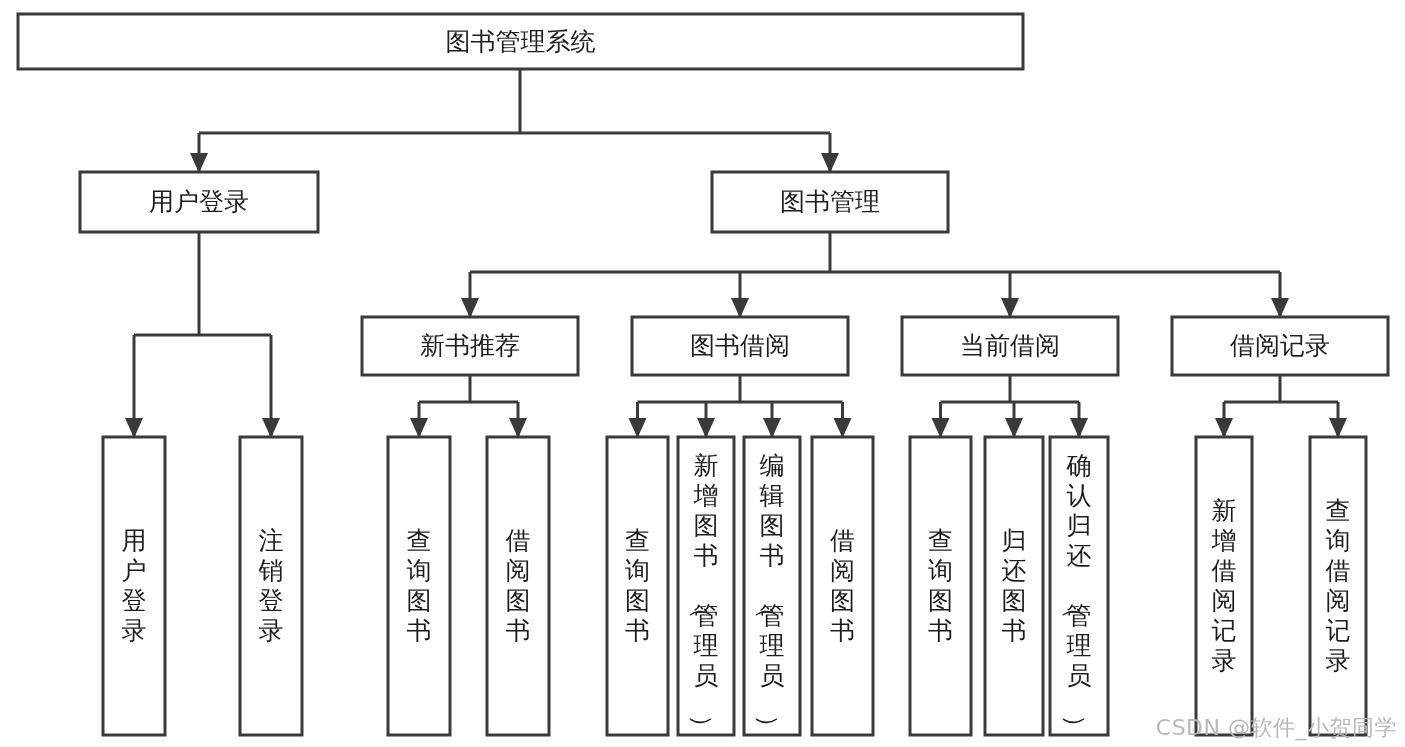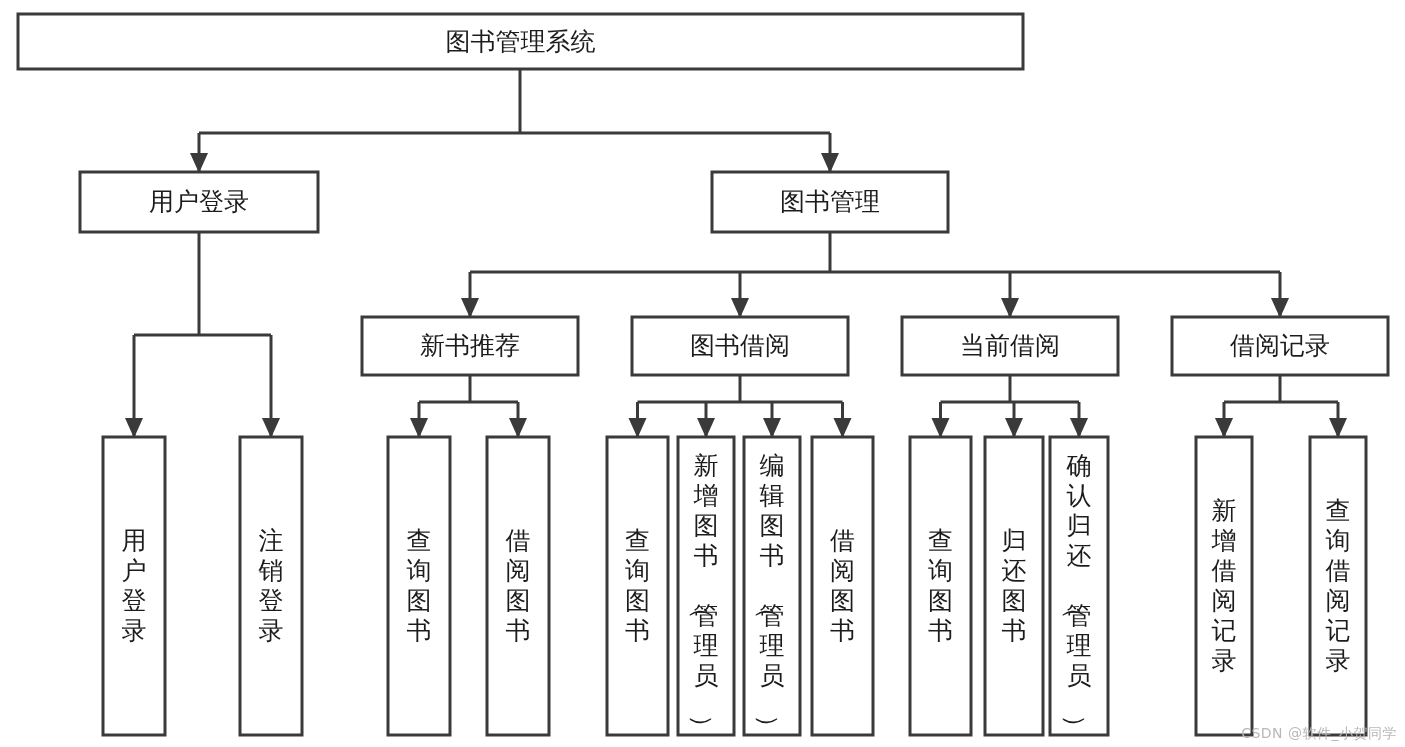--- a/index.html
+++ b/index.html
@@ -46,21 +46,21 @@
   }
   .arrow-head {
     fill: #3a3a3a;
     stroke: none;
   }
   .watermark-text {
     position: absolute;
     right: 8px;
     bottom: 4px;
     font-family: "DejaVu Sans", "Liberation Sans", sans-serif;
-    font-size: 14px;
+    font-size: 22px;
     color: #b8b8b8;
     white-space: nowrap;
     letter-spacing: 0.5px;
   }
 </style>
 </head>
 <body>
 
 <div id="diagram-root">
   <svg class="tree" id="tree-svg" width="1405" height="747" viewBox="0 0 1405 747" xmlns="http://www.w3.org/2000/svg">

